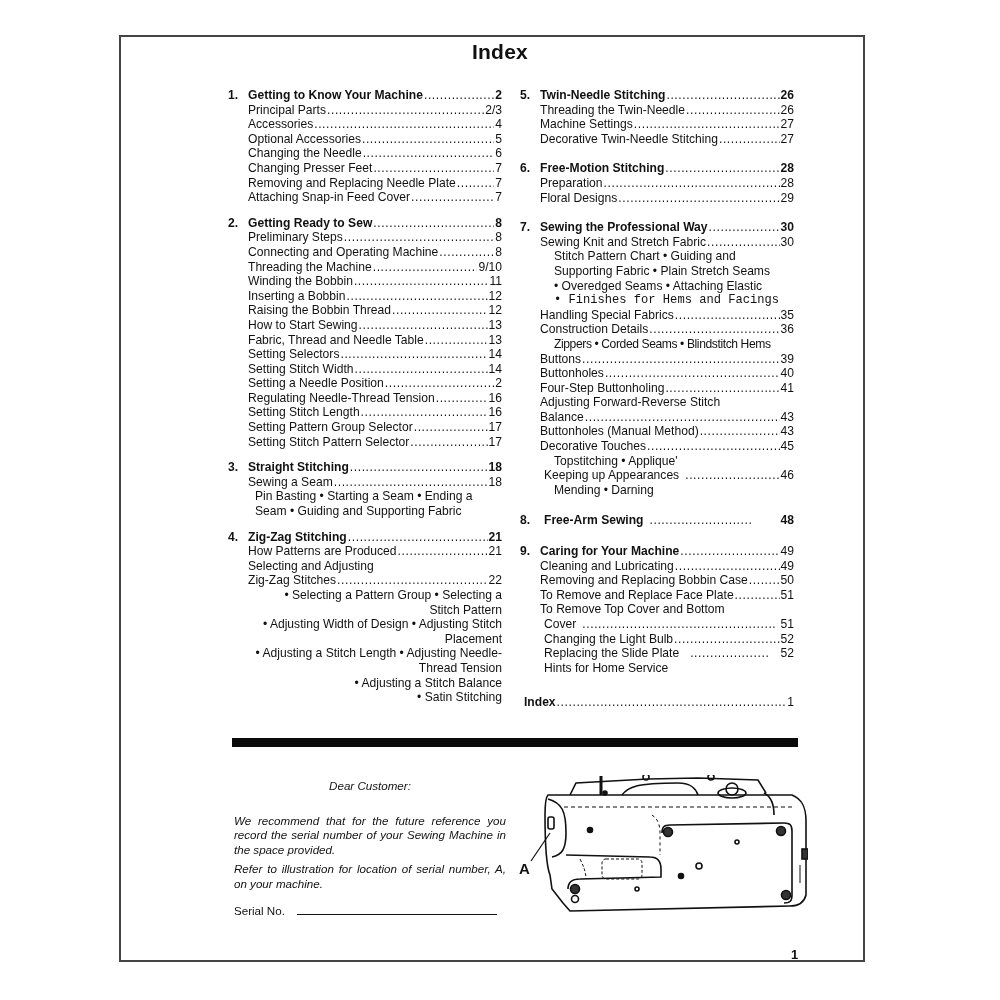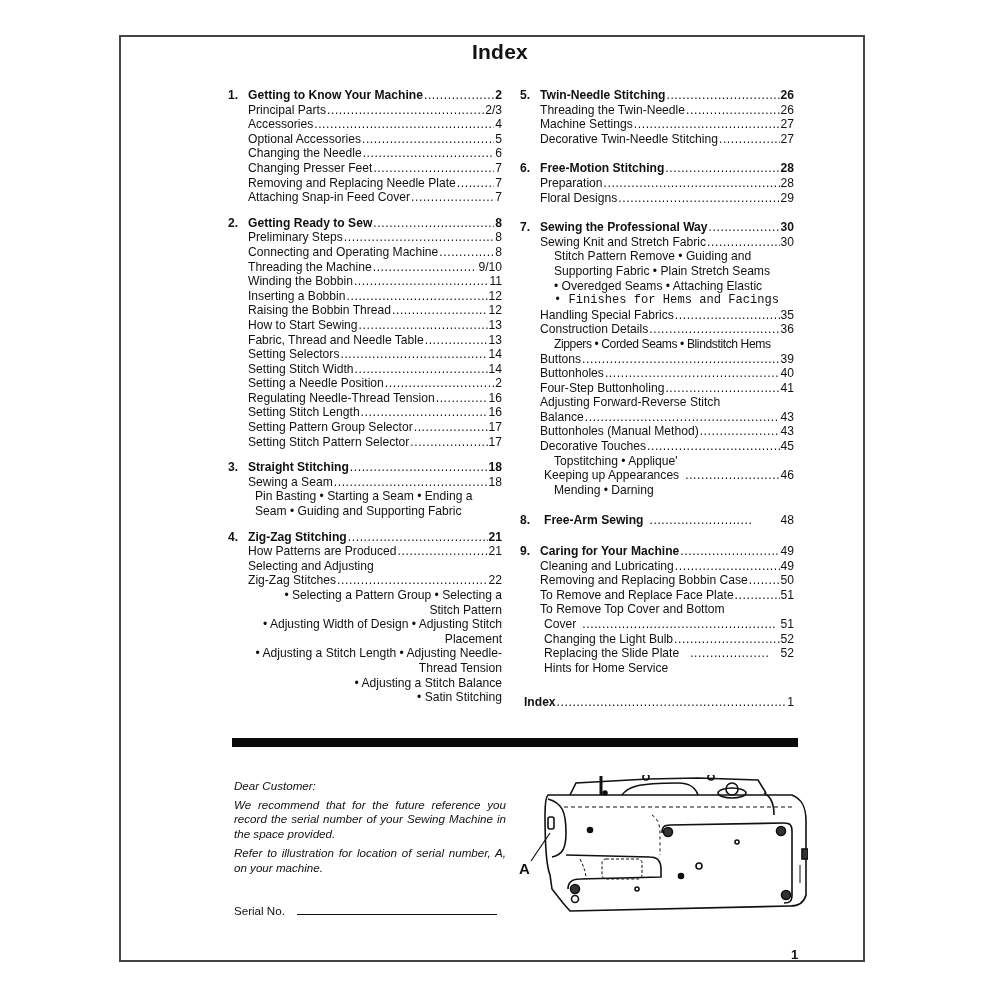--- a/index.html
+++ b/index.html
@@ -21,21 +21,21 @@
   .row .pg { flex:none; }
   .head .lbl, .head .pg { font-weight:bold; }
   .ind1 { padding-left:20px; }
   .ind2 { padding-left:27px; white-space:normal !important; display:block !important; }
   .ind3 { padding-left:36px; text-indent:-9px; white-space:normal !important; display:block !important;text-align:right; }
   .ind2 .lbl, .ind3 .lbl { white-space:normal; }
   .black-bar { position:absolute; left:232px; top:738px; width:566px; height:9px; background:#0a0a0a; }
   .customer { position:absolute; left:234px; top:779px; width:272px; font-style:italic;
               font-size:11.6px; line-height:14.6px; }
   .customer p { margin:0 0 5px 0; }
-  .customer .greet { margin-bottom:4px; }
+  .customer .greet { margin-bottom:20px;text-align:center; }
   .customer .just { text-align:justify; }
   .serial { position:absolute; left:234px; top:904px; font-size:11.6px; display:flex; align-items:baseline; }
   .serial .line { display:inline-block; width:200px; border-bottom:1.2px solid #111; margin-left:12px; height:10px; }
   .label-a { position:absolute; left:519px; top:860px; font-weight:bold; font-size:15px; }
   .machine { position:absolute; left:518px; top:775px; width:290px; height:140px; }
   .page-number { position:absolute; left:791px; top:947px; font-weight:bold; font-size:13px; }
 </style>
 </head>
 <body>
 
@@ -267,21 +267,21 @@
       <span class="lbl">Sewing the Professional Way</span>
       <span class="dots"></span>
       <span class="pg">30</span>
     </div>
     <div class="row ind1">
         <span class="lbl">Sewing Knit and Stretch Fabric</span>
         <span class="dots"></span>
         <span class="pg">30</span>
       </div>
     <div class="row" style="padding-left:34px;">
-        <span class="lbl">Stitch Pattern Remove • Guiding and</span>
+        <span class="lbl">Stitch Pattern Chart • Guiding and</span>
       </div>
     <div class="row" style="padding-left:34px;">
         <span class="lbl">Supporting Fabric • Plain Stretch Seams</span>
       </div>
     <div class="row" style="padding-left:34px;">
         <span class="lbl">• Overedged Seams • Attaching Elastic</span>
       </div>
     <div class="row" style="padding-left:34px;font-family:Liberation Mono, monospace;">
         <span class="lbl">• Finishes for Hems and Facings</span>
       </div>
@@ -342,21 +342,21 @@
     <div class="row" style="padding-left:34px;">
         <span class="lbl">Mending • Darning</span>
       </div>
   </div>
 
   <div class="section" style="margin-bottom:16px;">
     <div class="row head">
       <span class="num" style="width:24px;">8.</span>
       <span class="lbl">Free-Arm Sewing</span>
       <span class="dots" style="margin-left:6px;"></span>
-      <span class="pg" style="font-weight:normal;margin-left:28px;">48</span>
+      <span class="pg" style="font-weight:bold;margin-left:28px;">48</span>
     </div>
   </div>
 
   <div class="section" style="margin-bottom:20px;">
     <div class="row head">
       <span class="num">9.</span>
       <span class="lbl">Caring for Your Machine</span>
       <span class="dots"></span>
       <span class="pg" style="font-weight:normal;">49</span>
     </div>

